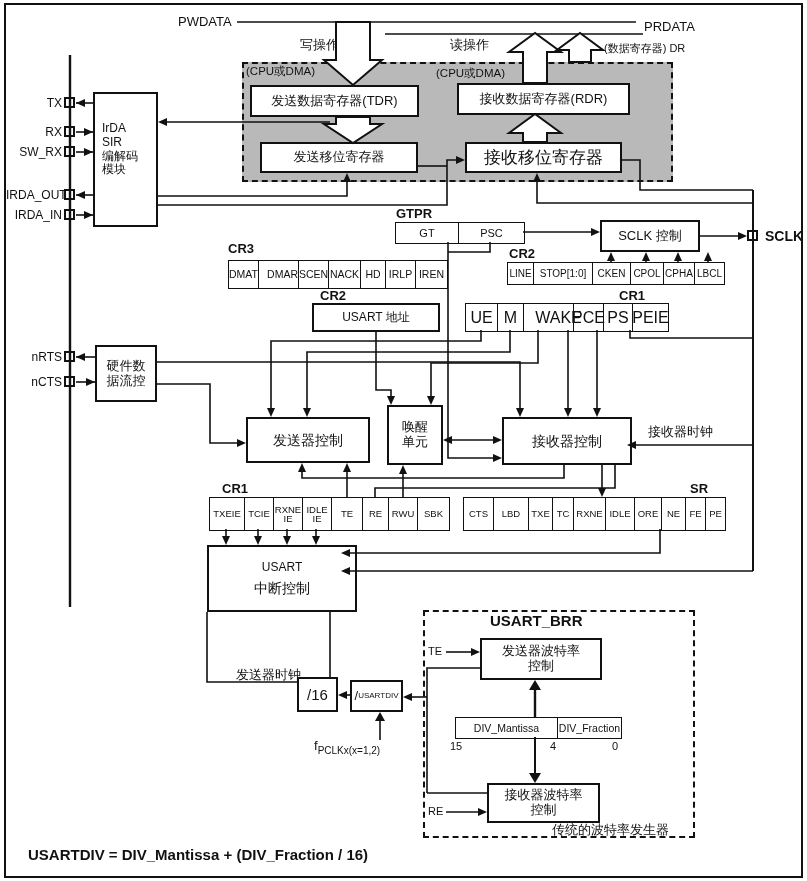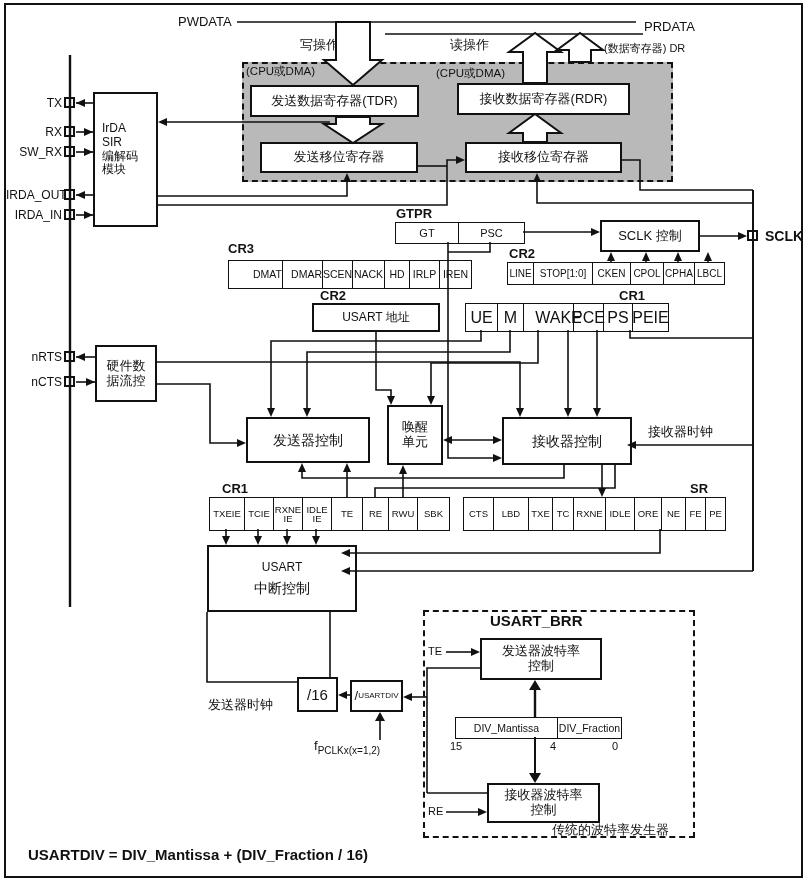--- a/index.html
+++ b/index.html
@@ -59,21 +59,21 @@
     <span>编解码</span>
     <span>模块</span>
   </div>
   <div class="box" style="left:95px;top:345px;width:62px;height:57px;font-size:13px;">
     <span>硬件数</span>
     <span>据流控</span>
   </div>
   <div class="box" style="left:250px;top:85px;width:169px;height:32px;font-size:13px;">发送数据寄存器(TDR)</div>
   <div class="box" style="left:457px;top:83px;width:173px;height:32px;font-size:13px;">接收数据寄存器(RDR)</div>
   <div class="box" style="left:260px;top:142px;width:158px;height:31px;font-size:13px;">发送移位寄存器</div>
-  <div class="box" style="left:465px;top:142px;width:157px;height:31px;font-size:13px;">接收移位寄存器</div>
+  <div class="box" style="left:465px;top:142px;width:157px;height:31px;font-size:17px;">接收移位寄存器</div>
   <div class="box" style="left:600px;top:220px;width:100px;height:32px;font-size:13px;">SCLK 控制</div>
   <div class="box" style="left:312px;top:303px;width:128px;height:29px;font-size:12px;">USART 地址</div>
   <div class="box" style="left:246px;top:417px;width:124px;height:46px;font-size:14px;">发送器控制</div>
   <div class="box" style="left:387px;top:405px;width:56px;height:60px;font-size:13px;">
     <span>唤醒</span>
     <span>单元</span>
   </div>
   <div class="box" style="left:502px;top:417px;width:130px;height:48px;font-size:14px;">接收器控制</div>
   <div class="box" style="left:207px;top:545px;width:150px;height:67px;">
     <span style="font-size:12px;">USART</span>
@@ -93,21 +93,21 @@
     <span>控制</span>
   </div>
 
   <div class="lbl b" style="left:396px;top:206px;">GTPR</div>
   <div class="reg" style="left:395px;top:222px;height:20px;font-size:11px;">
     <div style="width:63px;">GT</div>
     <div style="width:65px;">PSC</div>
   </div>
 
   <div class="lbl b" style="left:228px;top:241px;">CR3</div>
-  <div class="reg" style="left:228px;top:260px;height:27px;font-size:10.5px;padding-left:24px;">
+  <div class="reg" style="left:228px;top:260px;height:27px;font-size:10.5px;">
     <div style="width:30px;">DMAT</div>
     <div style="width:32px;margin-left:8px;">DMAR</div>
     <div style="width:30px;">SCEN</div>
     <div style="width:32px;">NACK</div>
     <div style="width:25px;">HD</div>
     <div style="width:30px;">IRLP</div>
     <div style="width:31px;">IREN</div>
   </div>
 
   <div class="lbl b" style="left:509px;top:246px;">CR2</div>
@@ -159,21 +159,21 @@
 
   <div class="reg" style="left:455px;top:717px;height:20px;font-size:10.5px;">
     <div style="width:102px;">DIV_Mantissa</div>
     <div style="width:63px;">DIV_Fraction</div>
   </div>
   <div class="lbl" style="left:450px;top:740px;font-size:11px;">15</div>
   <div class="lbl" style="left:550px;top:740px;font-size:11px;">4</div>
   <div class="lbl" style="left:612px;top:740px;font-size:11px;">0</div>
 
   <div class="lbl" style="left:648px;top:423px;">接收器时钟</div>
-  <div class="lbl" style="left:208px;top:696px;">发送器时钟</div>
+  <div class="lbl" style="left:208px;top:666px;padding-left:28px;">发送器时钟</div>
   <div class="lbl b" style="left:490px;top:612px;font-size:15px;">USART_BRR</div>
   <div class="lbl" style="left:552px;top:821px;">传统的波特率发生器</div>
   <div class="lbl" style="left:428px;top:645px;font-size:11px;">TE</div>
   <div class="lbl" style="left:428px;top:805px;font-size:11px;">RE</div>
   <div class="lbl" style="left:314px;top:738px;font-size:13px;"><span>f</span><span style="font-size:10px;vertical-align:sub;">PCLKx(x=1,2)</span></div>
   <div class="lbl" style="left:28px;top:846px;font-size:15px;font-weight:bold;">USARTDIV = DIV_Mantissa + (DIV_Fraction / 16)</div>
 
   <svg class="wires" width="807" height="881" viewBox="0 0 807 881">
     <g stroke="#111" stroke-width="1.6" fill="none">
 

